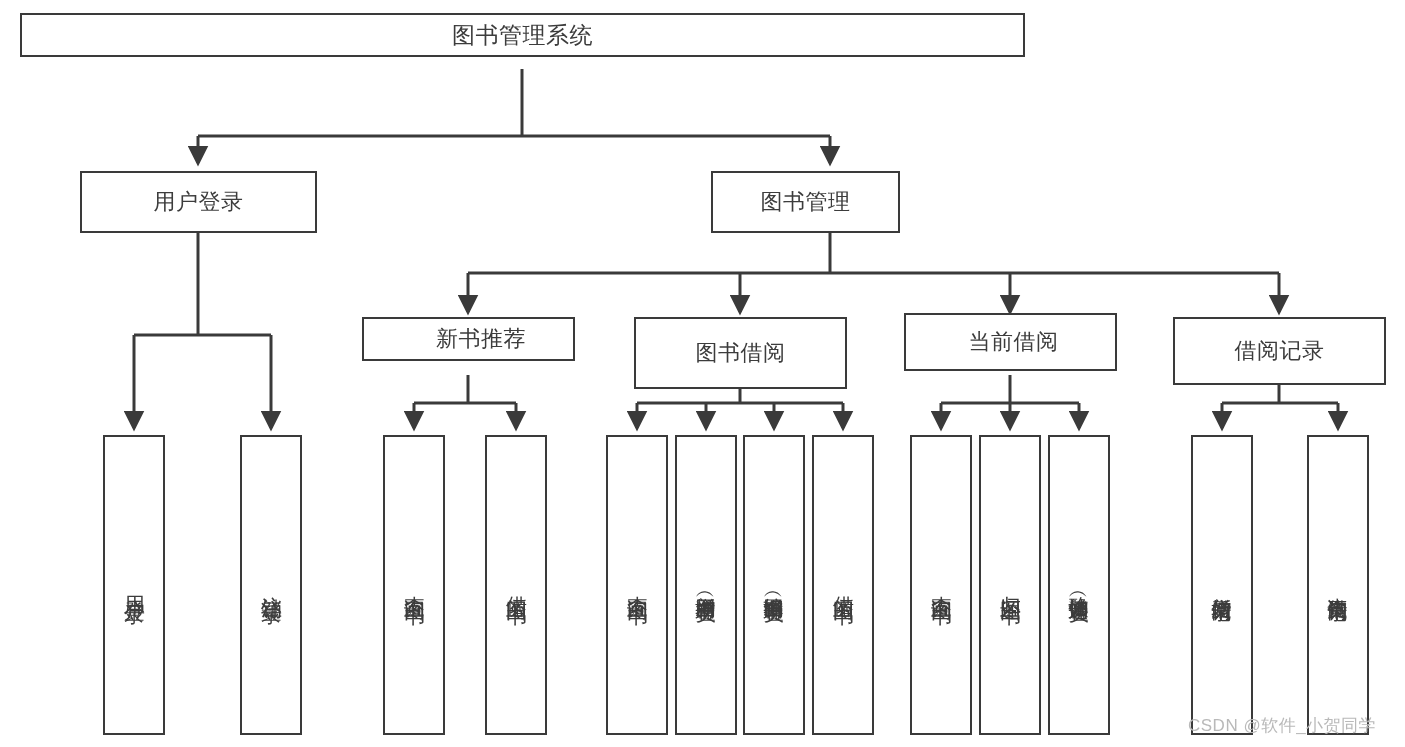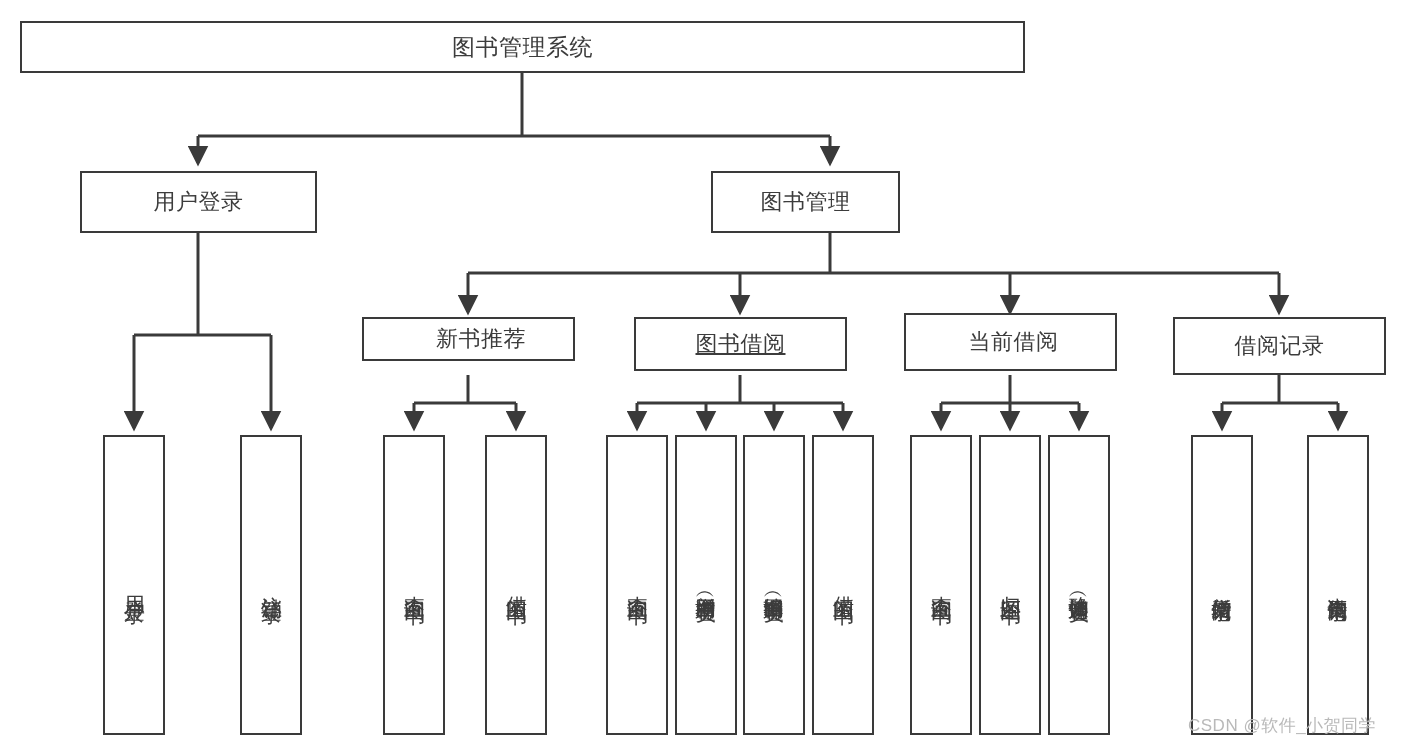--- a/index.html
+++ b/index.html
@@ -128,45 +128,45 @@
       <path d="M 1010 403 L 1010 428" marker-end="url(#arrow)"></path>
       <path d="M 1079 403 L 1079 428" marker-end="url(#arrow)"></path>
 
       <path d="M 1279 375 L 1279 403"></path>
       <path d="M 1222 403 L 1338 403"></path>
       <path d="M 1222 403 L 1222 428" marker-end="url(#arrow)"></path>
       <path d="M 1338 403 L 1338 428" marker-end="url(#arrow)"></path>
     </g>
   </svg>
 
-  <div class="node horiz" id="node-root" style="left:20px; top:21px; width:1005px; height:52px;">
+  <div class="node horiz" id="node-root" style="left:20px; top:13px; width:1005px; height:44px;">
     <span class="node-label">图书管理系统</span>
   </div>
 
   <div class="node horiz" style="left:80px; top:171px; width:237px; height:62px;">
     <span class="node-label">用户登录</span>
   </div>
 
   <div class="node horiz" style="left:711px; top:171px; width:189px; height:62px;">
     <span class="node-label">图书管理</span>
   </div>
 
   <div class="node horiz" style="left:362px; top:317px; width:213px; height:44px;padding-left:25px;">
     <span class="node-label">新书推荐</span>
   </div>
 
-  <div class="node horiz" style="left:634px; top:317px; width:213px; height:54px;text-decoration:underline;">
+  <div class="node horiz" style="left:634px; top:317px; width:213px; height:72px;">
     <span class="node-label">图书借阅</span>
   </div>
 
   <div class="node horiz" style="left:904px; top:313px; width:213px; height:58px;padding-left:6px;">
     <span class="node-label">当前借阅</span>
   </div>
 
-  <div class="node horiz" style="left:1173px; top:317px; width:213px; height:58px;">
+  <div class="node horiz" style="left:1173px; top:317px; width:213px; height:68px;">
     <span class="node-label">借阅记录</span>
   </div>
 
   <div class="node leaf" style="left:103px; top:435px; width:62px; height:300px;">
     <span class="node-label">用户登录</span>
   </div>
 
   <div class="node leaf" style="left:240px; top:435px; width:62px; height:300px;">
     <span class="node-label">注销登录</span>
   </div>

